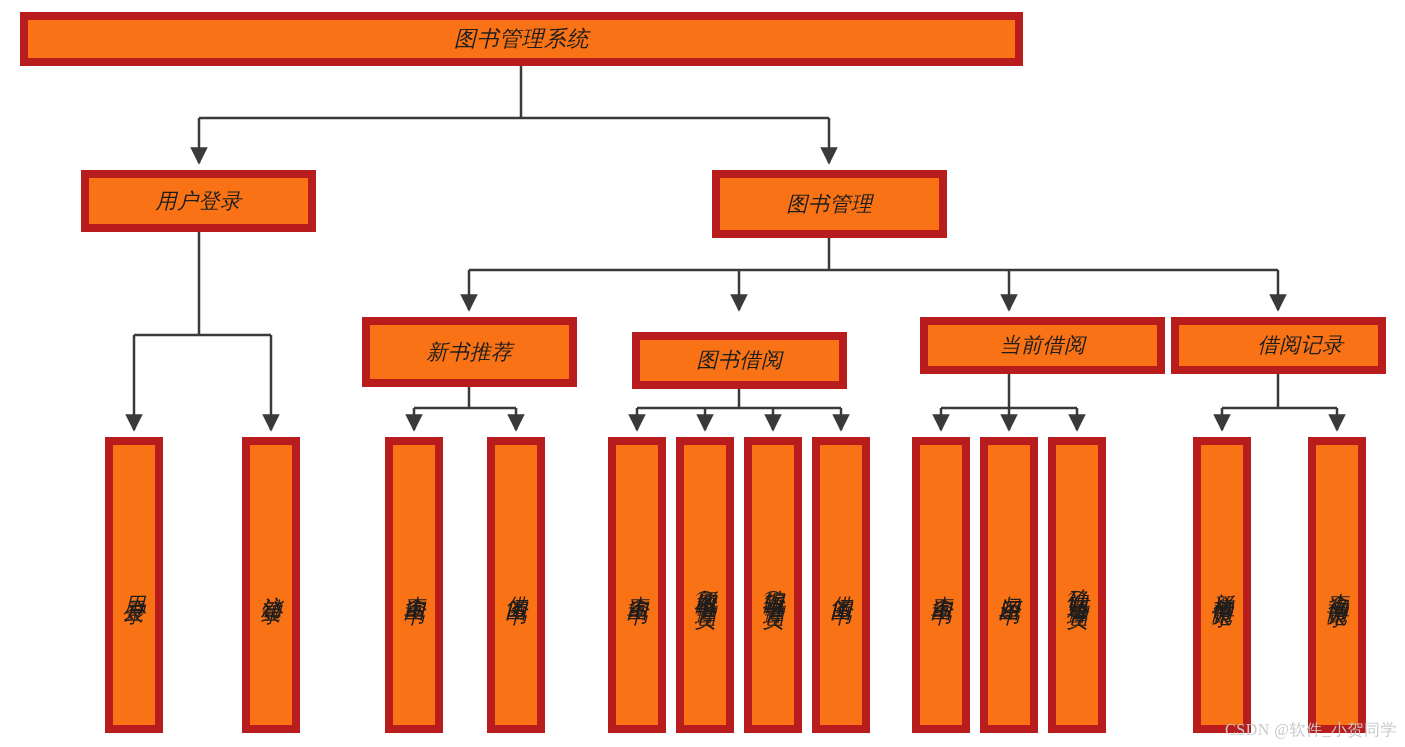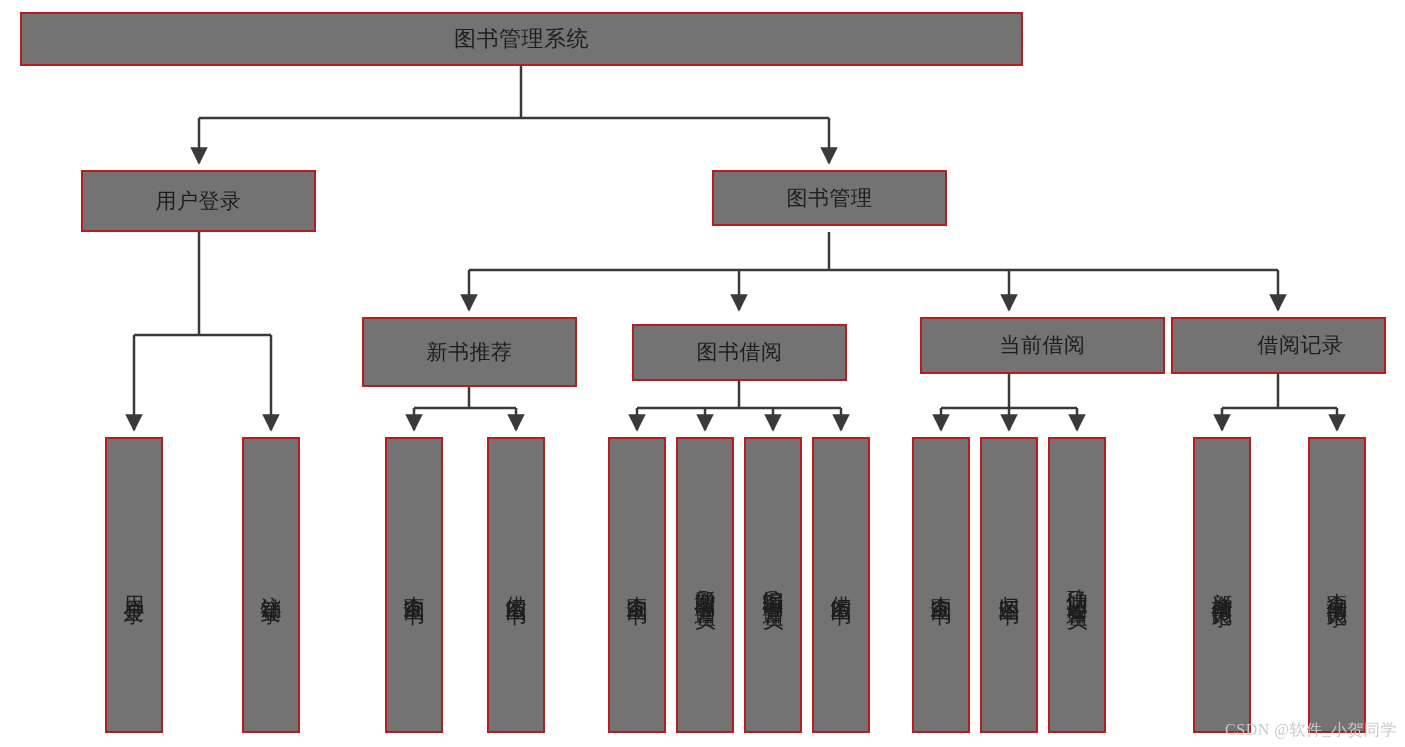--- a/index.html
+++ b/index.html
@@ -20,27 +20,28 @@
   #edges {
     position: absolute;
     left: 0;
     top: 0;
     width: 1405px;
     height: 747px;
   }
   .node {
     position: absolute;
     box-sizing: border-box;
-    border: 2px solid #b91c1c;
-    background: #737373;
+    border: 8px solid #b91c1c;
+    background: #f97316;
     display: flex;
     align-items: center;
     justify-content: center;
     color: #1d1d1d;
     z-index: 2;
+    font-style: italic;
   }
   .node-label {
     display: block;
     text-align: center;
     line-height: 1.18;
     letter-spacing: 0.5px;
   }
   
   .node.horiz .node-label {
     font-size: 21px;
@@ -128,28 +129,28 @@
     </g>
   </svg>
 
   <div class="node horiz root" style="left:20px; top:12px; width:1003px; height:54px;">
     <span class="node-label">图书管理系统</span>
   </div>
 
   <div class="node horiz" style="left:81px; top:170px; width:235px; height:62px;">
     <span class="node-label">用户登录</span>
   </div>
-  <div class="node horiz" style="left:712px; top:170px; width:235px; height:56px;">
+  <div class="node horiz" style="left:712px; top:170px; width:235px; height:68px;">
     <span class="node-label">图书管理</span>
   </div>
 
   <div class="node horiz" style="left:362px; top:317px; width:215px; height:70px;">
     <span class="node-label">新书推荐</span>
   </div>
-  <div class="node horiz" style="left:632px; top:324px; width:215px; height:57px;">
+  <div class="node horiz" style="left:632px; top:332px; width:215px; height:57px;">
     <span class="node-label">图书借阅</span>
   </div>
   <div class="node horiz" style="left:920px; top:317px; width:245px; height:57px;">
     <span class="node-label">当前借阅</span>
   </div>
   <div class="node horiz" style="left:1171px; top:317px; width:215px; height:57px;padding-left:44px;">
     <span class="node-label">借阅记录</span>
   </div>
 
   <div class="node vert" style="left:105px; top:437px; width:58px; height:296px;">

